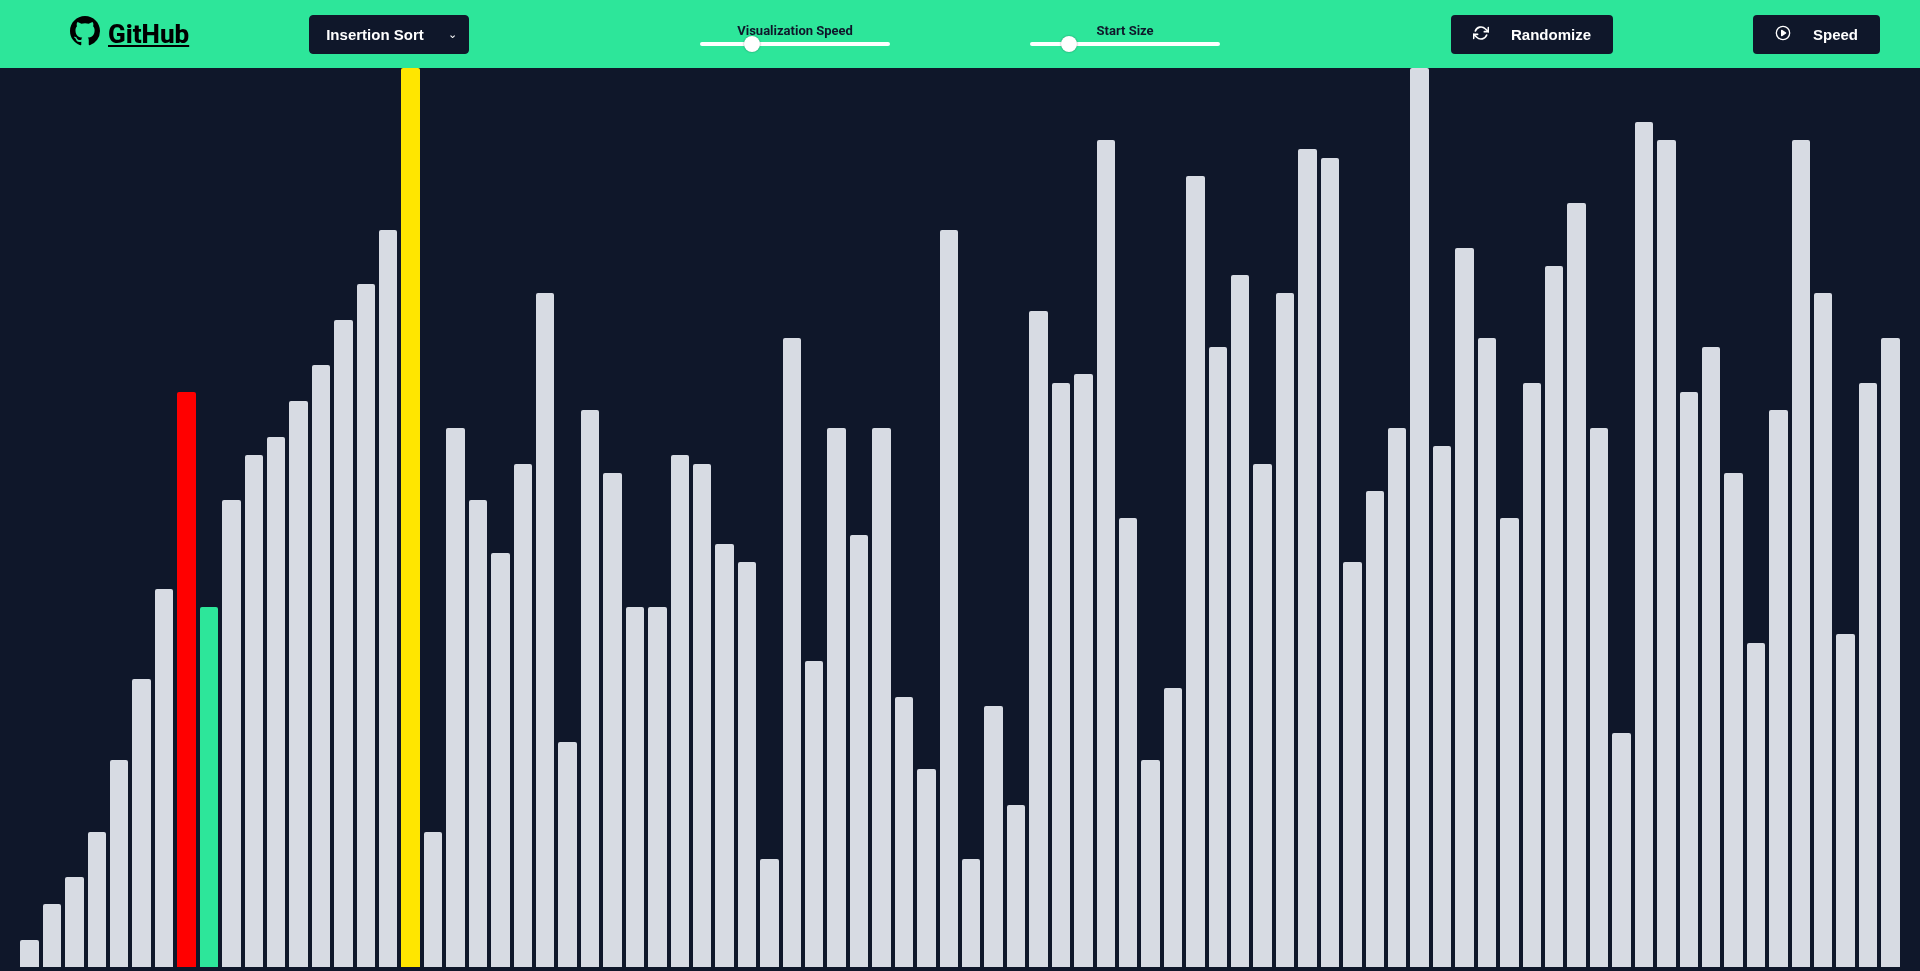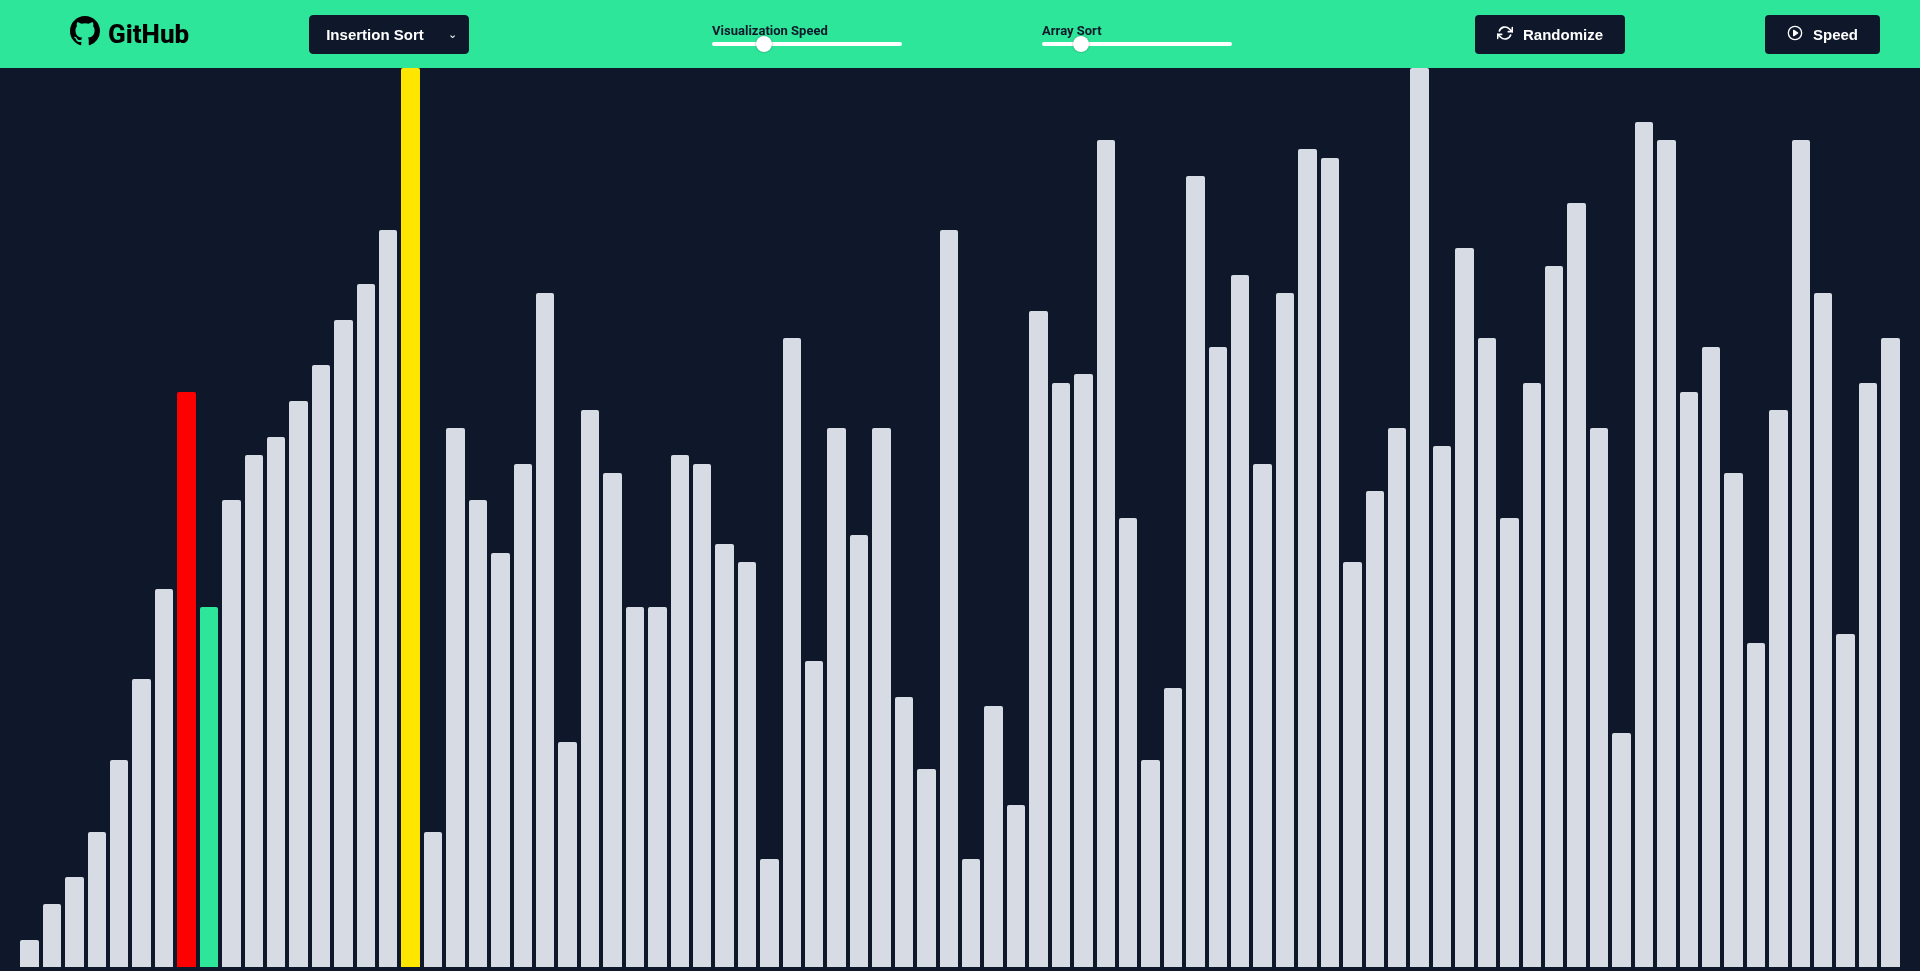--- a/index.html
+++ b/index.html
@@ -1,44 +1,44 @@
 <!DOCTYPE html>
 <html><head>
 <meta charset="utf-8">
 <style>
   * { box-sizing: border-box; margin: 0; padding: 0; }
   html, body { width: 100%; height: 100%; font-family: -apple-system, BlinkMacSystemFont, "Segoe UI", Roboto, Helvetica, Arial, sans-serif; background:#0f172a; overflow:hidden; }
   .page { width:1920px; height:971px; position:relative; background:#0f172a; }
   
   .topbar { height:68px; background:#2de69a; display:flex; align-items:center; padding:0 40px; gap:40px; position:relative; }
-  .brand { display:flex; align-items:center; gap:8px; font-weight:800; font-size:26px; color:#000; margin-left:30px; margin-right:80px;}
+  .brand { display:flex; align-items:center; gap:8px; font-weight:800; font-size:26px; color:#000; margin-left:30px; margin-right:80px;text-decoration:underline;}
   .brand svg { width:30px; height:30px; }
   .select-wrap { position:relative; }
   select.algo {
     appearance:none; -webkit-appearance:none;
     background:#0f172a; color:#fff; border:1px solid #0f172a;
     font-weight:700; font-size:15px; padding:10px 44px 10px 16px; border-radius:4px;
     min-width:150px;
   }
   .select-wrap .chev { position:absolute; right:12px; top:50%; transform:translateY(-50%); pointer-events:none; color:#fff; font-size:11px; }
-  .slider-group { display:flex; flex-direction:column; align-items:flex-start; gap:4px; }
+  .slider-group { display:flex; flex-direction:column; align-items:center; gap:4px; }
   .slider-label { font-size:13px; font-weight:700; color:#0f172a; }
   input[type=range].slider {
     -webkit-appearance:none; width:190px; height:4px; background:#fff; border-radius:2px; outline:none;
   }
   input[type=range].slider::-webkit-slider-thumb {
     -webkit-appearance:none; width:16px; height:16px; border-radius:50%; background:#fff; border:none; box-shadow:0 0 2px rgba(0,0,0,.4);
   }
   input[type=range].slider::-moz-range-thumb {
     width:16px; height:16px; border-radius:50%; background:#fff; border:none;
   }
   .spacer { flex:1; }
   .btn {
     background:#0f172a; color:#fff; border:none; font-weight:700; font-size:15px;
-    padding:10px 22px; border-radius:4px; display:flex; align-items:center; gap:10px; cursor:pointer;
+    padding:10px 22px; border-radius:4px; display:flex; align-items:center; gap:22px; cursor:pointer;
   }
   .btn svg { width:16px; height:16px; }
   
   .bars-area {
     position:absolute; left:0; right:0; bottom:0; top:68px;
     display:flex; align-items:flex-end; justify-content:center;
     padding:0 18px 4px 18px;
   }
   .bar {
     flex:1 1 0; margin:0 2px; background:#d7dbe3; border-radius:2px 2px 0 0;
@@ -68,21 +68,21 @@
     <div class="spacer"></div>
 
     <div class="slider-group">
       <div class="slider-label">Visualization Speed</div>
       <input type="range" class="slider" min="0" max="100" value="25" style="">
     </div>
 
     <div style="width:60px"></div>
 
     <div class="slider-group">
-      <div class="slider-label">Array Sort</div>
+      <div class="slider-label">Start Size</div>
       <input type="range" class="slider" min="0" max="100" value="18" style="">
     </div>
 
     <div class="spacer"></div>
 
     <button class="btn">
       <span>
         <svg viewBox="0 0 24 24" fill="none" stroke="#fff" stroke-width="2.5" stroke-linecap="round" stroke-linejoin="round">
             <polyline points="23 4 23 10 17 10"></polyline>
             <polyline points="1 20 1 14 7 14"></polyline>

